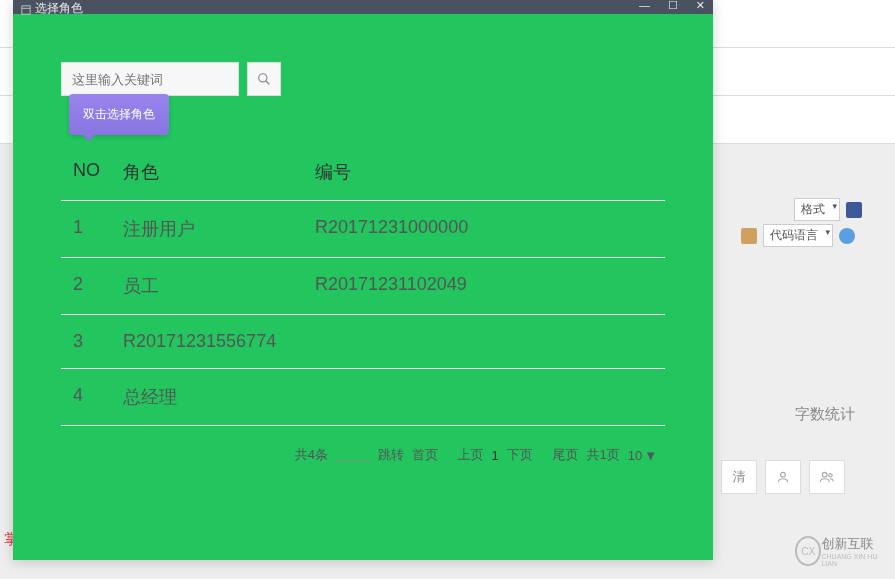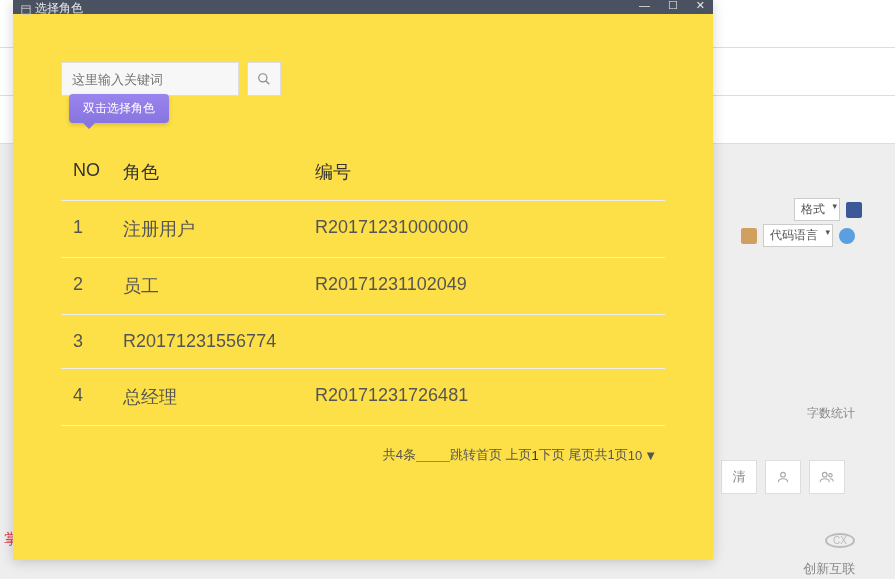--- a/index.html
+++ b/index.html
@@ -61,21 +61,21 @@
       display: flex;
       gap: 6px;
       align-items: center;
     }
     .bg-globe { width: 16px; height: 16px; border-radius: 50%; background: #5aa0e0; }
     
     .bg-wordcount {
       position: absolute;
       top: 405px;
       right: 40px;
-      font-size: 12px;
+      font-size: 15px;
       color: #888;
     }
     
     .bg-buttons {
       position: absolute;
       top: 460px;
       right: 50px;
       display: flex;
       gap: 8px;
     }
@@ -101,45 +101,44 @@
     }
     
     .logo-stamp {
       position: absolute;
       bottom: 10px;
       right: 10px;
       width: 90px;
       height: 36px;
       display: flex;
       align-items: center;
-      gap: 12px;
+      gap: 0;
       font-size: 9px;
       color: #aaa;
-      flex-direction: column;
     }
     .logo-circle {
       width: 30px;
       height: 30px;
       border: 2px solid #bbb;
       border-radius: 50%;
       display: flex;
       align-items: center;
       justify-content: center;
       font-size: 10px;
       color: #bbb;
     }
     
     
     .dialog {
       position: absolute;
       top: 0;
       left: 13px;
       width: 700px;
       height: 560px;
-      background: #fde047;
+      background: #22c55e;
       box-shadow: 0 2px 12px rgba(0,0,0,0.18);
     }
     
     .dialog-titlebar {
       height: 14px;
       background: #4a5262;
       display: flex;
       align-items: flex-start;
       padding: 0 8px;
       color: #e8e8e8;
@@ -182,21 +181,21 @@
     }
     
     .tooltip {
       position: absolute;
       top: 32px;
       left: 8px;
       background: #a08cf0;
       background: linear-gradient(180deg, #9a84ee, #8875e0);
       color: #fff;
       font-size: 12px;
-      padding: 6px 14px;
+      padding: 12px 14px;
       border-radius: 4px;
       box-shadow: 0 2px 4px rgba(0,0,0,0.15);
     }
     .tooltip::after {
       content: "";
       position: absolute;
       bottom: -6px;
       left: 14px;
       border: 6px solid transparent;
       border-top: 6px solid #8875e0;
@@ -223,20 +222,21 @@
     }
     .col-no { width: 50px; }
     .col-role { width: 192px; }
     .col-code { flex: 1; }
     
     .pagination {
       margin-top: 20px;
       display: flex;
       justify-content: flex-end;
       align-items: center;
+      gap: 8px;
       font-size: 13px;
       color: #555;
       padding-right: 8px;
     }
     .page-underline {
       display: inline-block;
       width: 34px;
       border-bottom: 1px solid #888;
       height: 14px;
     }
@@ -340,21 +340,20 @@
             <div class="col-role">员工</div>
             <div class="col-code">R20171231102049</div>
           </div>
           <div class="table-row">
             <div class="col-no">3</div>
             <div class="col-code">R20171231556774</div>
           </div>
           <div class="table-row">
             <div class="col-no">4</div>
             <div class="col-role">总经理</div>
-            <div class="col-code">R20171231726481</div>
           </div>
         </div>
     </div>
 
     <div class="pagination">
       <span>共4条</span>
       <span class="page-underline"></span>
       <span class="page-link">跳转</span>
       <span class="page-link">首页</span>
       &nbsp;

